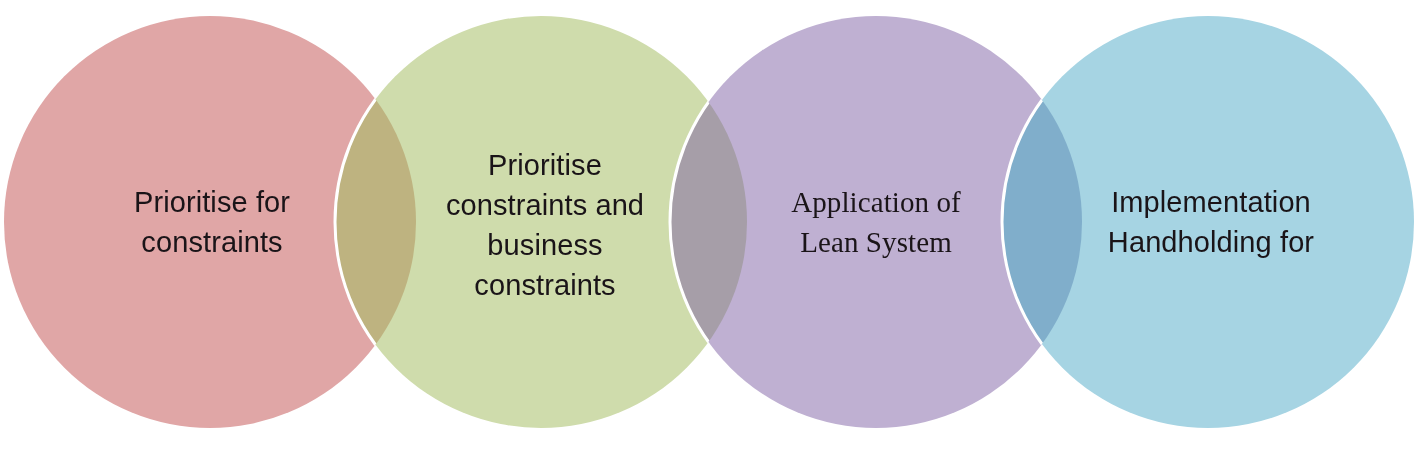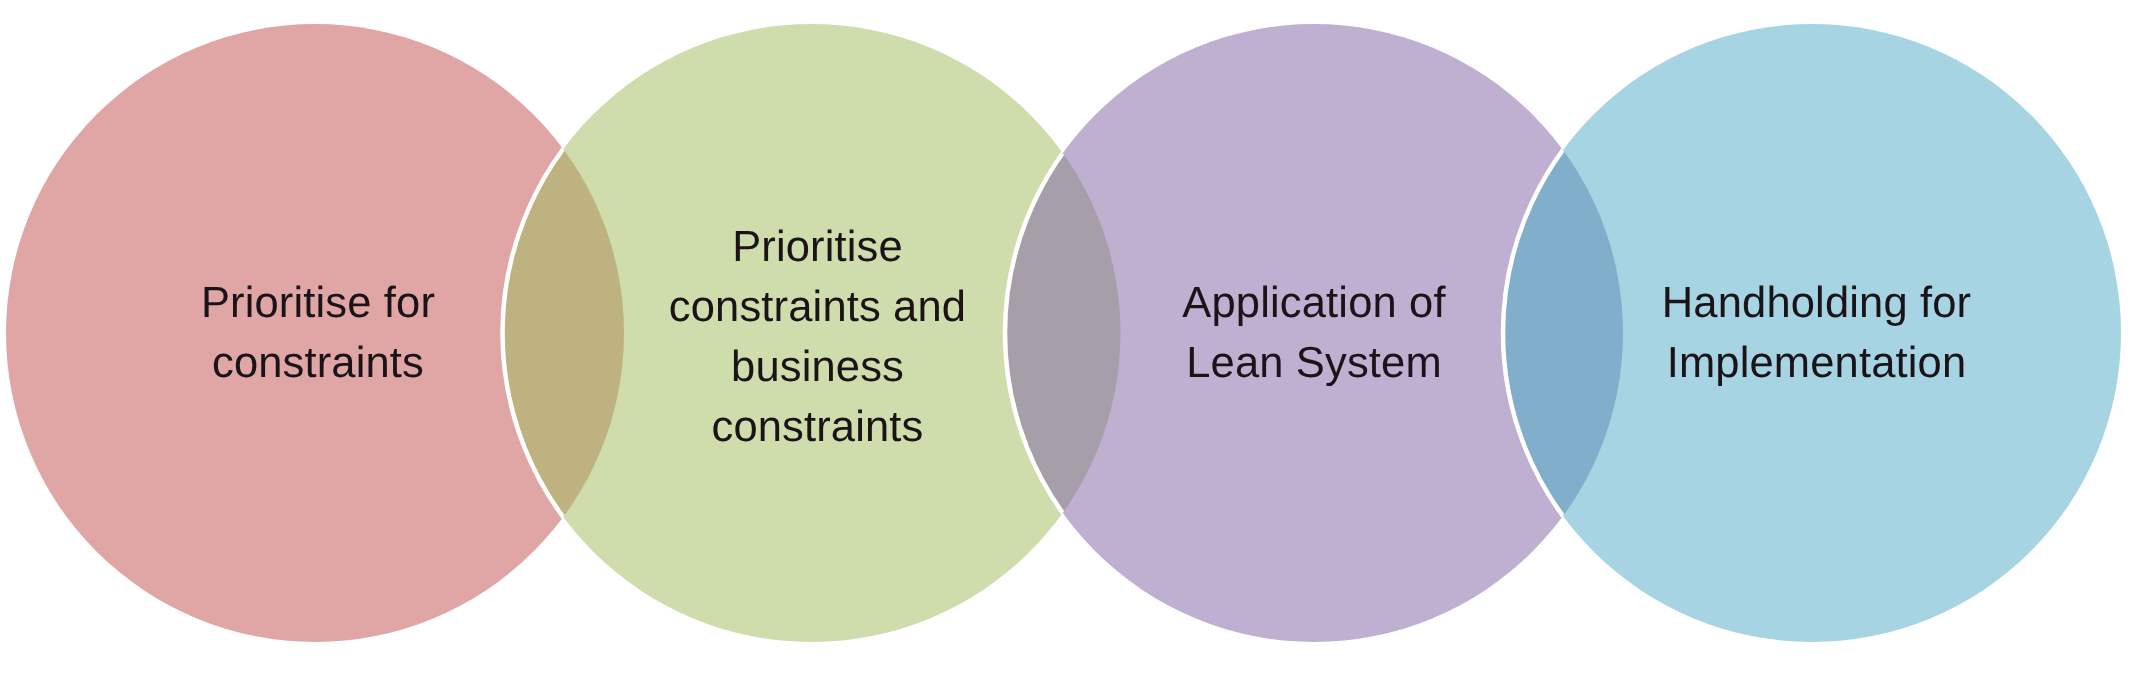--- a/index.html
+++ b/index.html
@@ -94,22 +94,22 @@
     <span class="line">constraints</span>
   </div>
 
   <div class="label" id="label-1" style="left: 545px; top: 225px;">
     <span class="line">Prioritise</span>
     <span class="line">constraints and</span>
     <span class="line">business</span>
     <span class="line">constraints</span>
   </div>
 
-  <div class="label" id="label-2" style="left: 876px; top: 222px;">
+  <div class="label" id="label-2" style="left: 876px; top: 222px; font-family: Liberation Serif, serif;">
     <span class="line">Application of</span>
     <span class="line">Lean System</span>
   </div>
 
   <div class="label" id="label-3" style="left: 1211px; top: 222px;">
+    <span class="line">Implementation</span>
     <span class="line">Handholding for</span>
-    <span class="line">Implementation</span>
   </div>
 </div>
 
 </body></html>

